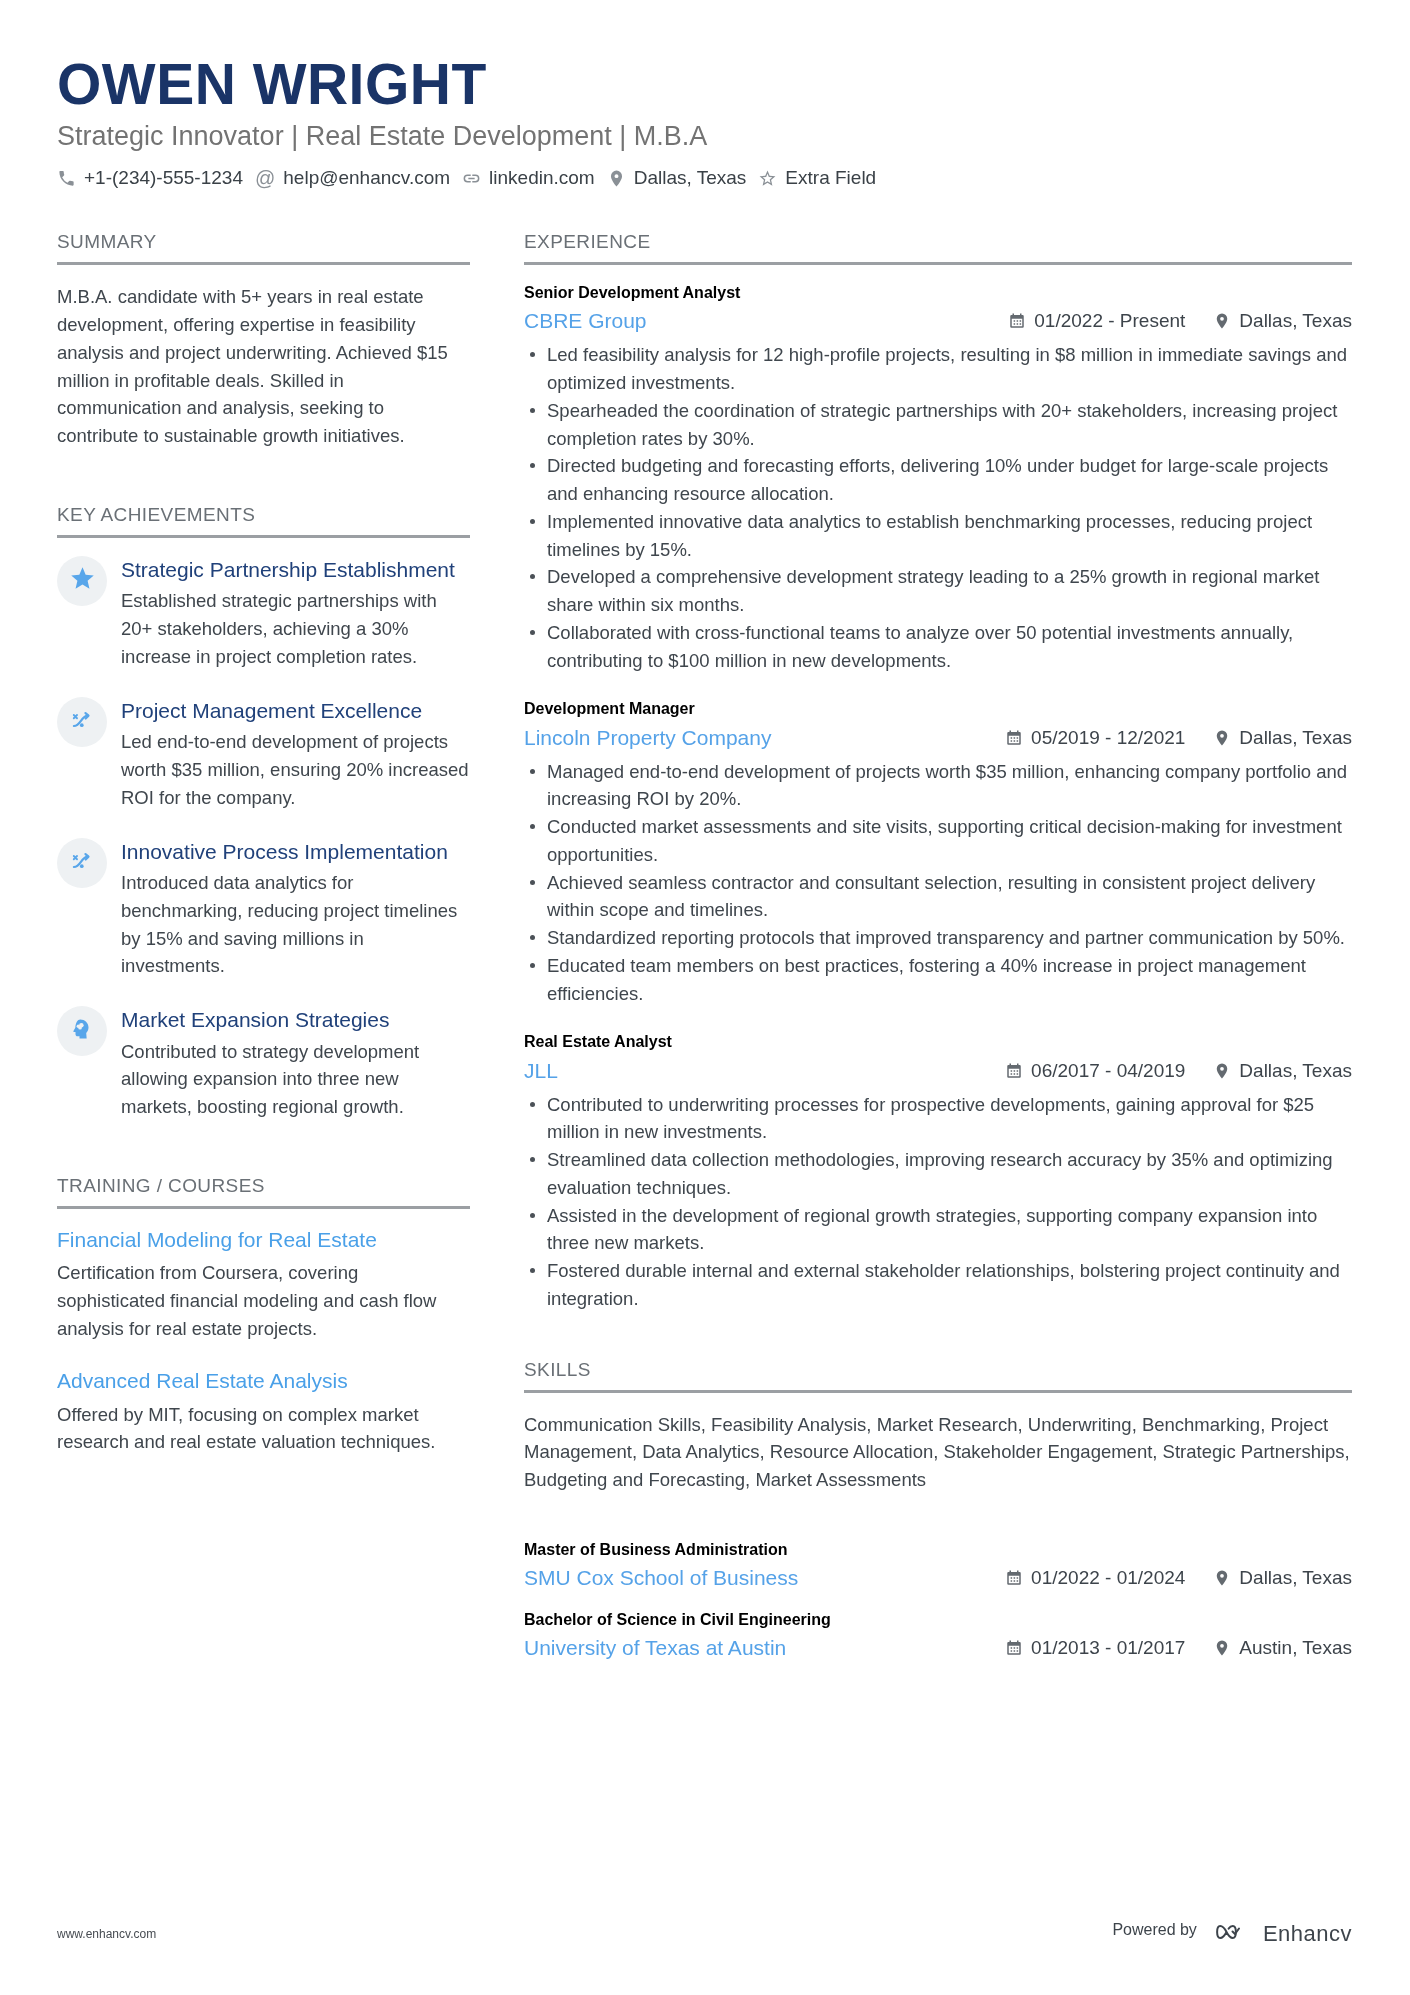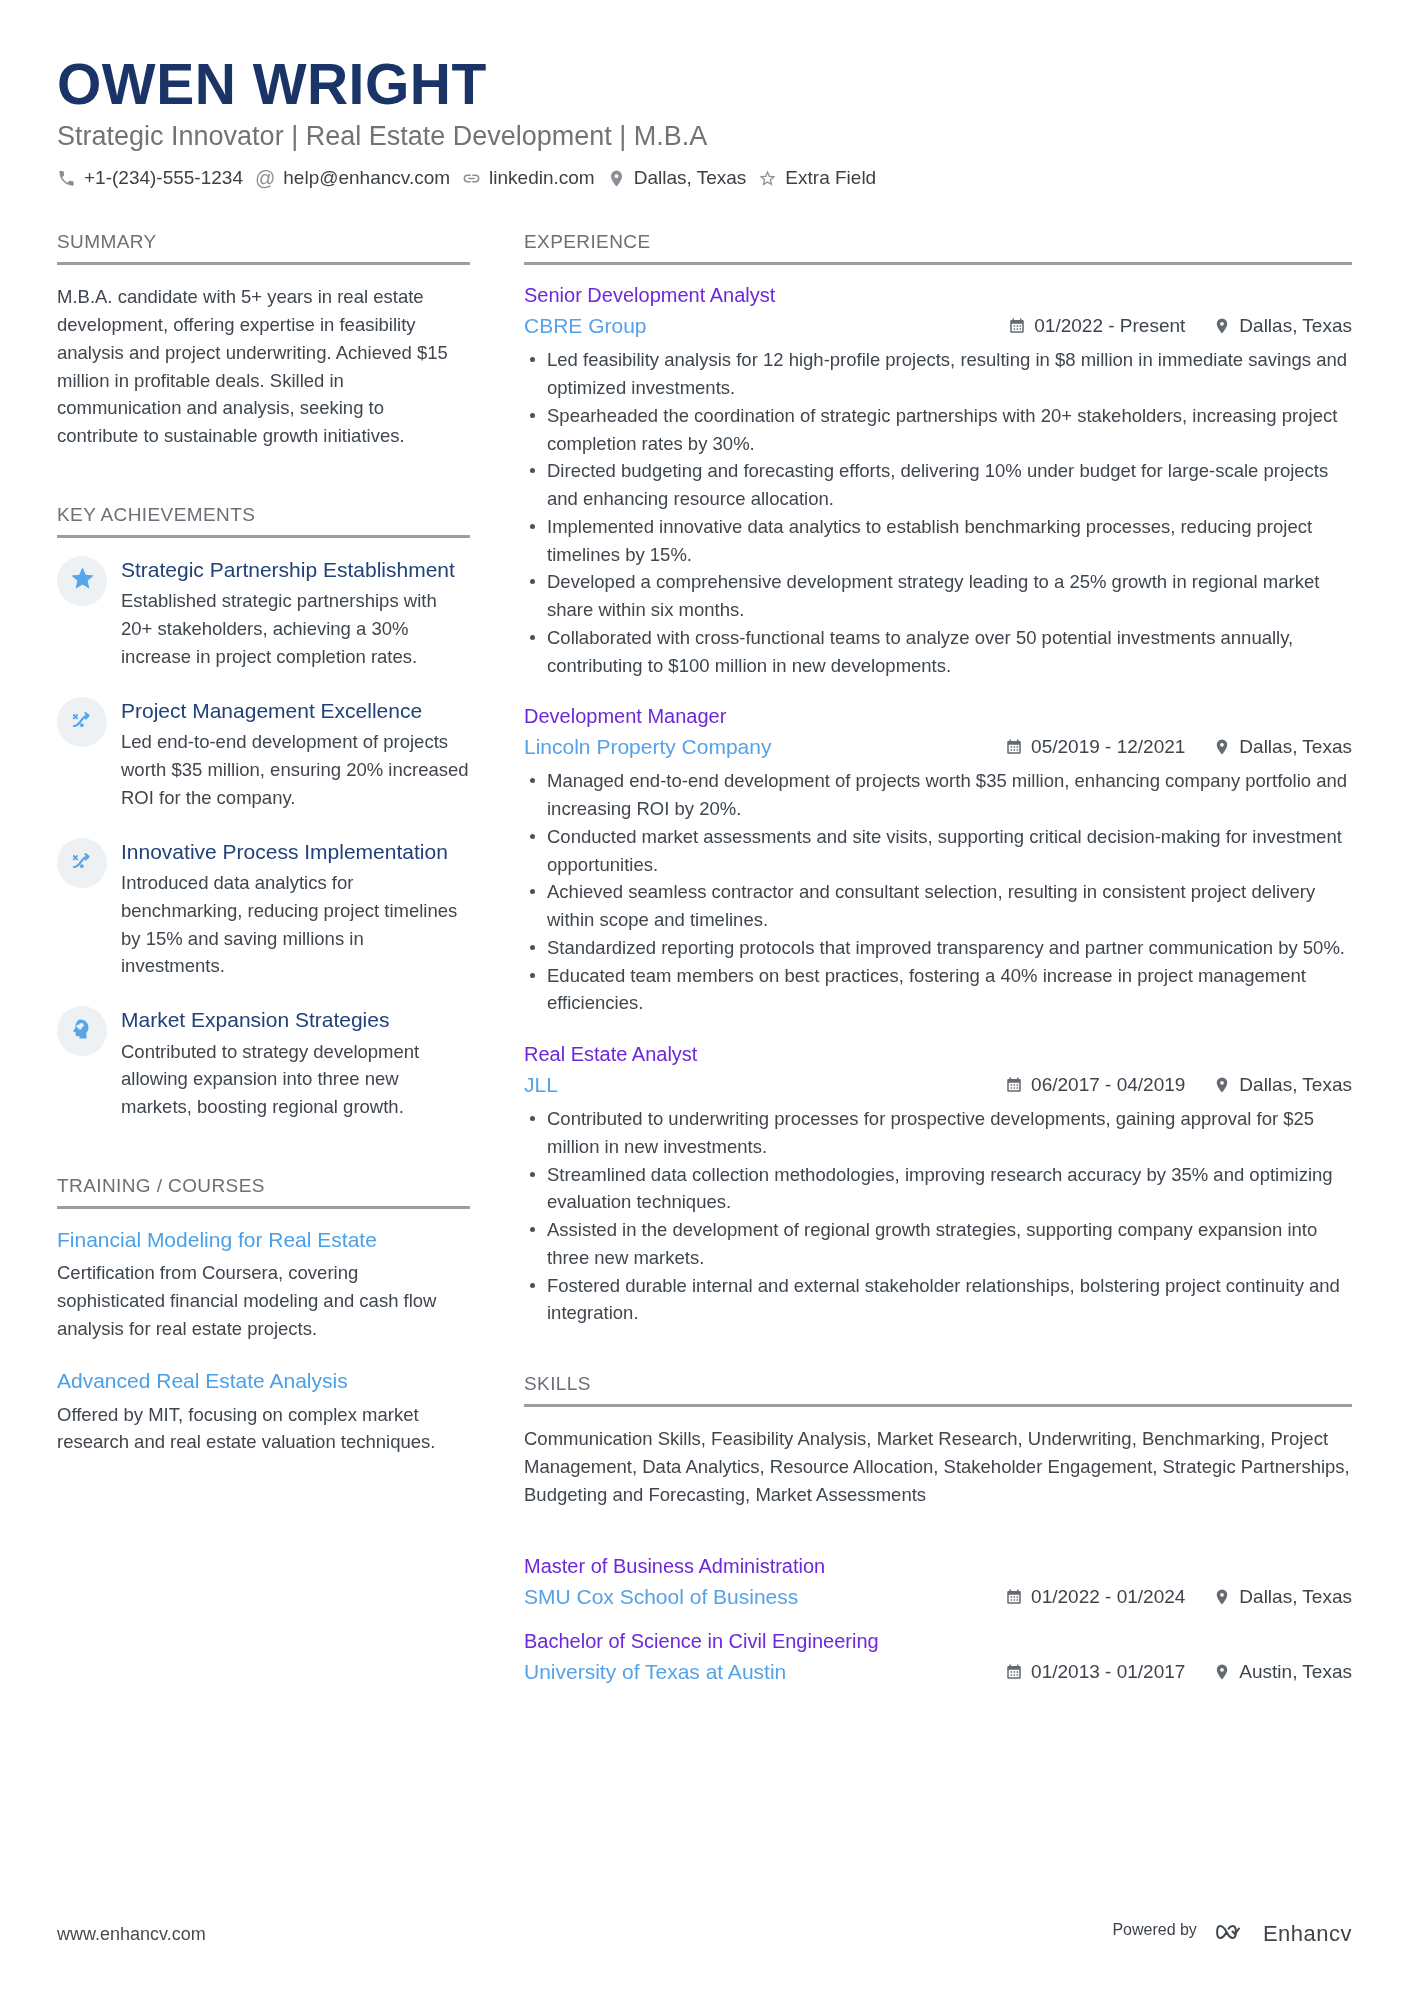--- a/index.html
+++ b/index.html
@@ -50,21 +50,21 @@
   .ach-t{font-size:21px;color:#20417a;line-height:1.22;margin:1px 0 5px 0;}
 
   
   .course{margin-bottom:26px;}
   .course:last-child{margin-bottom:0;}
   .course-t{font-size:21px;color:#4aa0e8;margin-bottom:6px;line-height:1.25;}
 
   
   .job{margin-bottom:25px;}
   .job:last-child{margin-bottom:0;}
-  .job-t{margin:0 0 7px 0;font-size:20px;font-weight:400;color:#6d28d9;line-height:1.2;}
+  .job-t{margin:0 0 7px 0;font-size:16px;font-weight:700;color:#000000;line-height:1.2;}
   .meta{display:flex;align-items:center;font-size:19px;color:#3d444b;margin-bottom:8px;}
   .company{font-size:21px;color:#55a2e8;flex:1;min-width:0;}
   .m-group{display:inline-flex;align-items:center;gap:8px;white-space:nowrap;}
   .m-group + .m-group{margin-left:28px;}
   .m-group svg{display:block;}
 
   ul.bullets{list-style:none;margin:0;padding:0;}
   ul.bullets li{
     position:relative;padding-left:23px;font-size:18.5px;line-height:1.5;color:#3f464d;
   }
@@ -74,21 +74,21 @@
   }
   .edu{margin-bottom:20px;}
   .edu:last-child{margin-bottom:8px;}
   .edu .meta{margin-bottom:0;}
 
   
   .footer{
     position:absolute;left:57px;right:58px;bottom:48px;
     display:flex;align-items:center;justify-content:space-between;
   }
-  .site{font-size:18px;color:#474c52;}
+  .site{font-size:12px;color:#474c52;}
   .powered{display:flex;align-items:flex-start;gap:15px;color:#3d444b;}
   .powered-label{font-size:16px;}
   .brand{font-size:22px;letter-spacing:.5px;color:#3d444b;}
 </style>
 </head>
 <body>
 
 <div class="page">
 
   <header>

